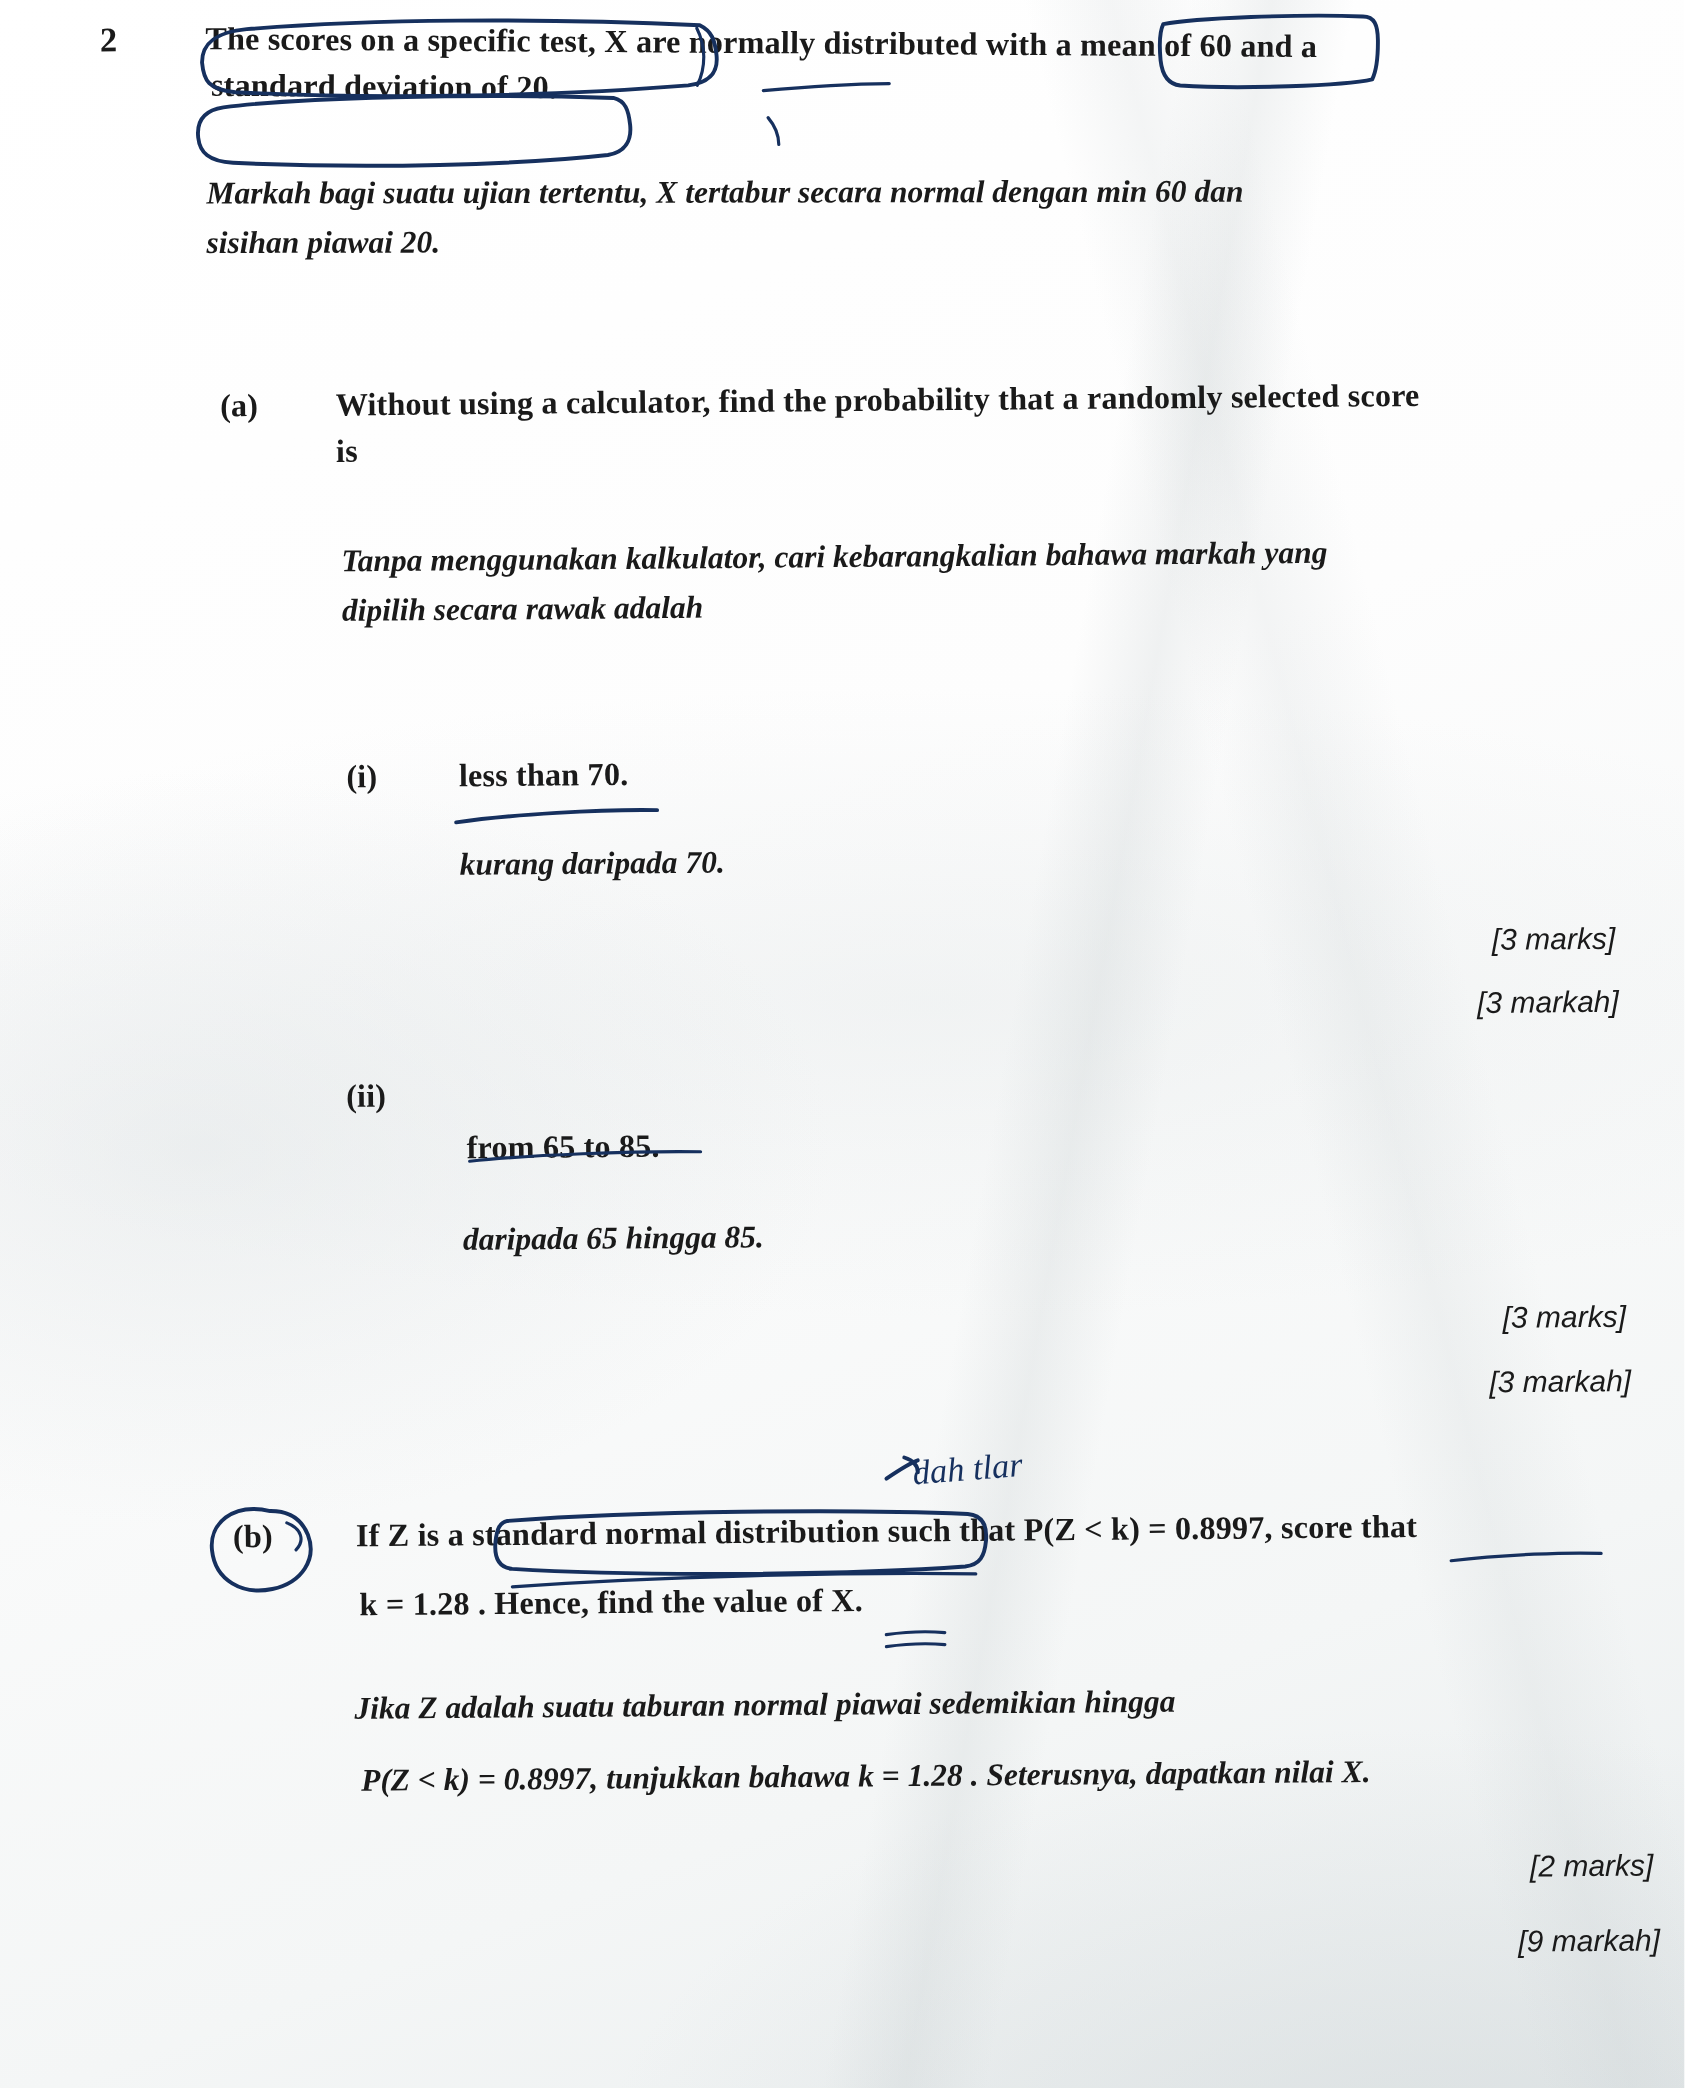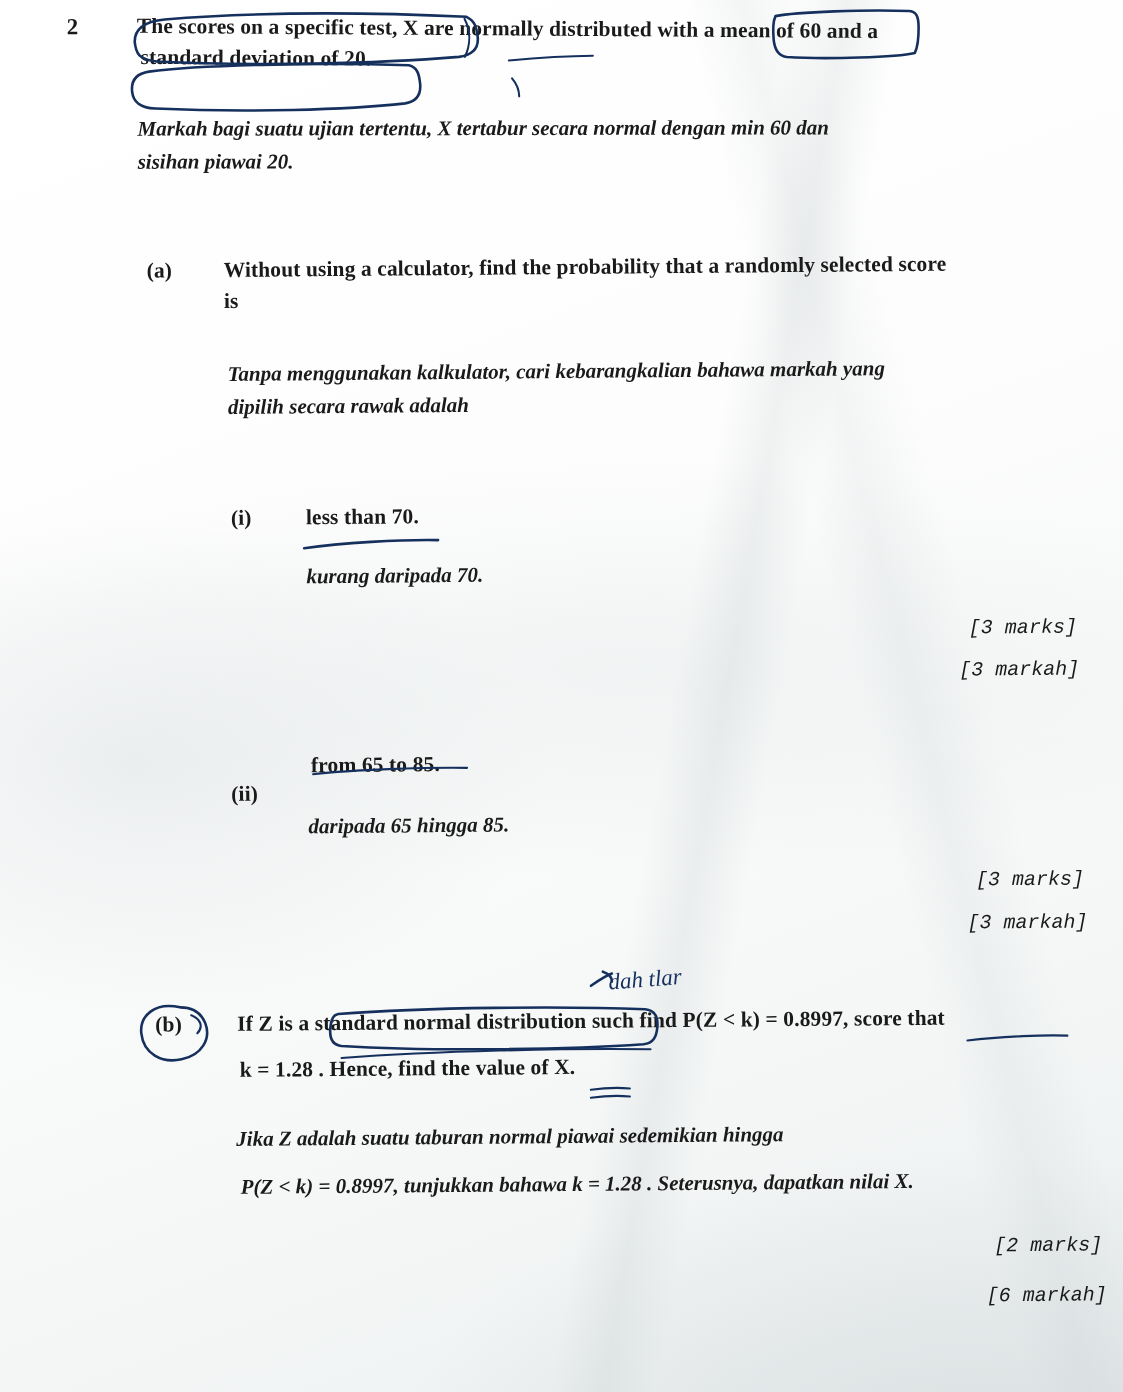--- a/index.html
+++ b/index.html
@@ -60,21 +60,21 @@
     line-height: 1.45;
   }
   .ms {
     font-family: "Liberation Serif", serif;
     font-style: italic;
     font-weight: bold;
     font-size: 21px;
     line-height: 1.55;
   }
   .marks {
-    font-family: Liberation Mono, monospace;
+    font-family: Liberation Sans, sans-serif;
     font-size: 20px;
     text-align: right;
   }
   .marks i { font-style: italic; }
 
   
   #stem-en {
     position: absolute;
     left: 140px;
     top: 14px;
@@ -97,21 +97,21 @@
   #a-ms { position: absolute; left: 228px; top: 355px; width: 820px; }
 
   
   #label-i { position: absolute; left: 230px; top: 500px; }
   #i-en { position: absolute; left: 305px; top: 500px; }
   #i-ms { position: absolute; left: 305px; top: 558px; }
   #i-marks1 { position: absolute; right: 48px; top: 620px; }
   #i-marks2 { position: absolute; right: 46px; top: 662px; }
 
   
-  #label-ii { position: absolute; left: 228px; top: 776px; }
+  #label-ii { position: absolute; left: 228px; top: 713px; }
   #ii-en { position: absolute; left: 308px; top: 748px; }
   #ii-ms { position: absolute; left: 305px; top: 808px; }
   #ii-marks1 { position: absolute; right: 43px; top: 872px; }
   #ii-marks2 { position: absolute; right: 40px; top: 915px; }
 
   
   #label-b { position: absolute; left: 150px; top: 1006px; }
   #b-en1 { position: absolute; left: 232px; top: 1006px; width: 840px; }
   #b-en2 { position: absolute; left: 234px; top: 1052px; }
   #b-ms1 { position: absolute; left: 230px; top: 1120px; }
@@ -179,31 +179,31 @@
   <div class="marks" id="i-marks2"><i>[3 markah]</i></div>
 
   <div class="en" id="label-ii">(ii)</div>
   <div class="en" id="ii-en">from 65 to 85.</div>
   <div class="ms" id="ii-ms">daripada 65 hingga 85.</div>
   <div class="marks" id="ii-marks1"><i>[3 marks]</i></div>
   <div class="marks" id="ii-marks2"><i>[3 markah]</i></div>
 
   <div class="en" id="label-b">(b)</div>
   <div class="en" id="b-en1">
-    <span>If Z is a </span><span>standard normal distribution</span><span> such find </span><span class="math">P(Z &lt; k) = 0.8997,</span><span>  score that</span>
+    <span>If Z is a </span><span>standard normal distribution</span><span> such that </span><span class="math">P(Z &lt; k) = 0.8997,</span><span>  score that</span>
   </div>
   <div class="en" id="b-en2">
     <span class="math">k = 1.28 .</span><span> Hence, find the value of X.</span>
   </div>
   <div class="ms" id="b-ms1">Jika Z adalah suatu taburan normal piawai sedemikian hingga</div>
   <div class="ms" id="b-ms2">
     <span>P(Z &lt; k) = 0.8997,</span><span> tunjukkan bahawa </span><span>k = 1.28 .</span><span> Seterusnya, dapatkan nilai X.</span>
   </div>
   <div class="marks" id="b-marks1"><i>[2 marks]</i></div>
-  <div class="marks" id="b-marks2"><i>[6 markah]</i></div>
+  <div class="marks" id="b-marks2"><i>[9 markah]</i></div>
 
   <div id="ink">
     <svg viewBox="0 0 1123 1392" preserveAspectRatio="none">
 
       <path class="ink-stroke" d="M470,16 C360,10 250,10 168,16 C146,18 138,26 138,38 C139,50 142,56 160,58 C260,64 380,62 462,56 C478,54 482,46 481,36 C480,26 478,20 470,16 Z"></path>
       <path class="ink-stroke" d="M412,64 C320,60 200,62 152,68 C138,70 134,78 135,88 C136,98 142,104 158,105 C250,110 350,108 408,102 C420,100 424,92 423,82 C422,72 420,66 412,64 Z"></path>
 
       <path class="ink-stroke thin" d="M468,18 C474,30 474,44 468,56"></path>
 
       <path class="ink-stroke thin" d="M512,60 C548,57 578,56 596,56"></path>

